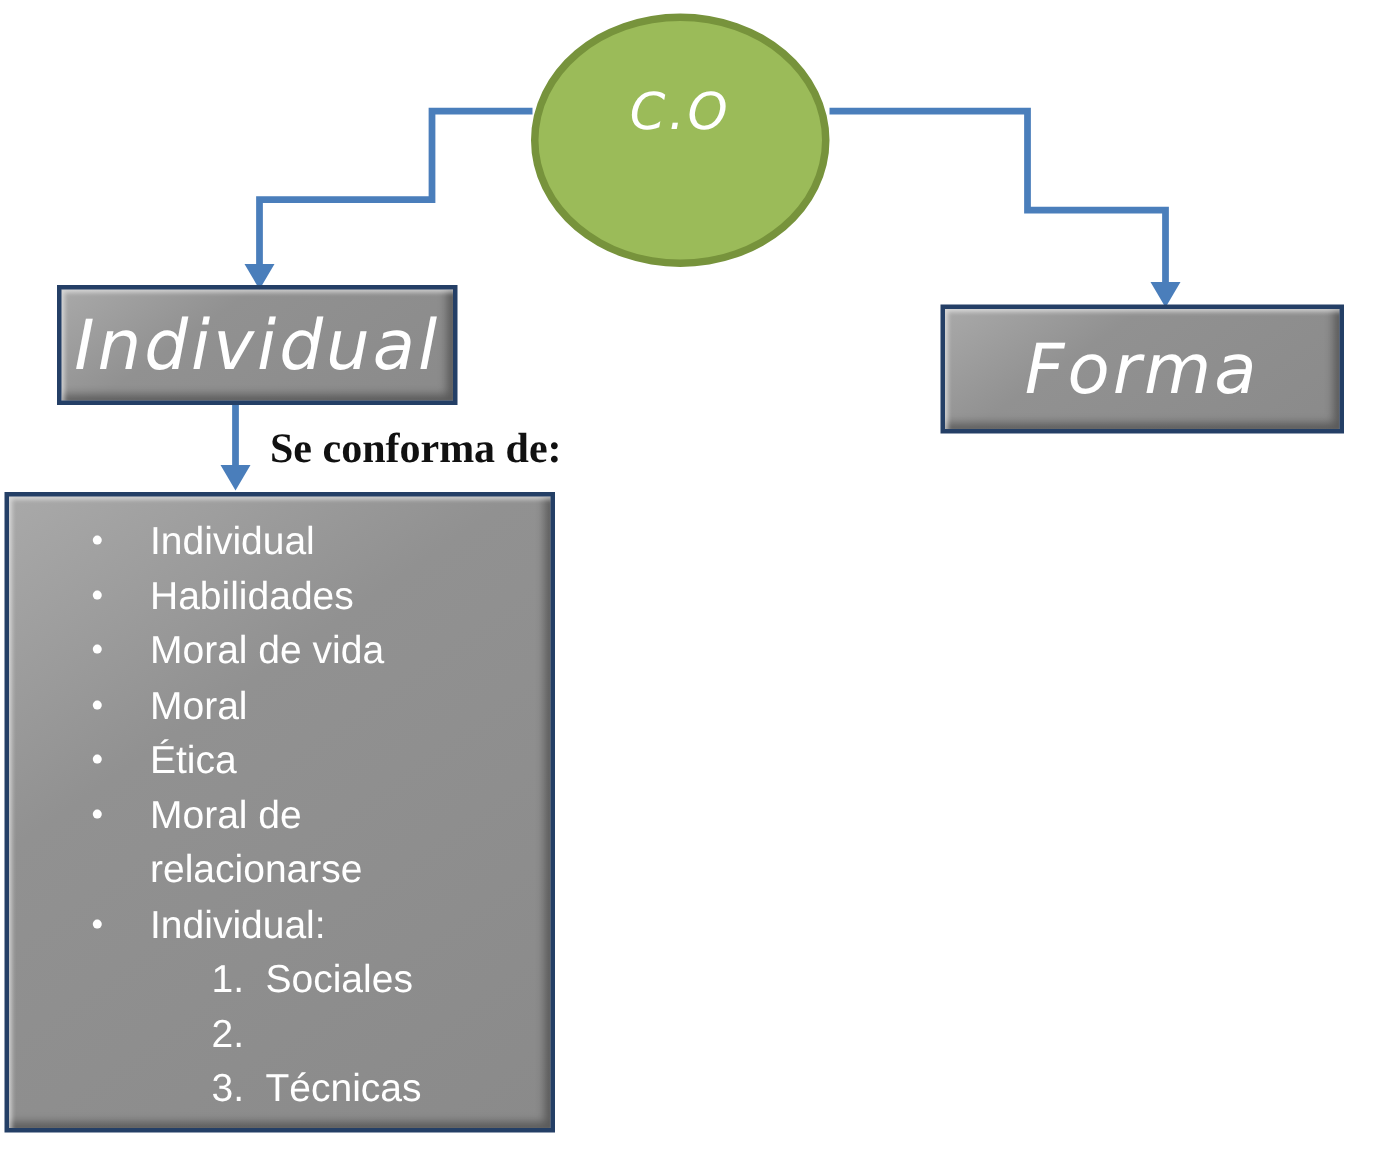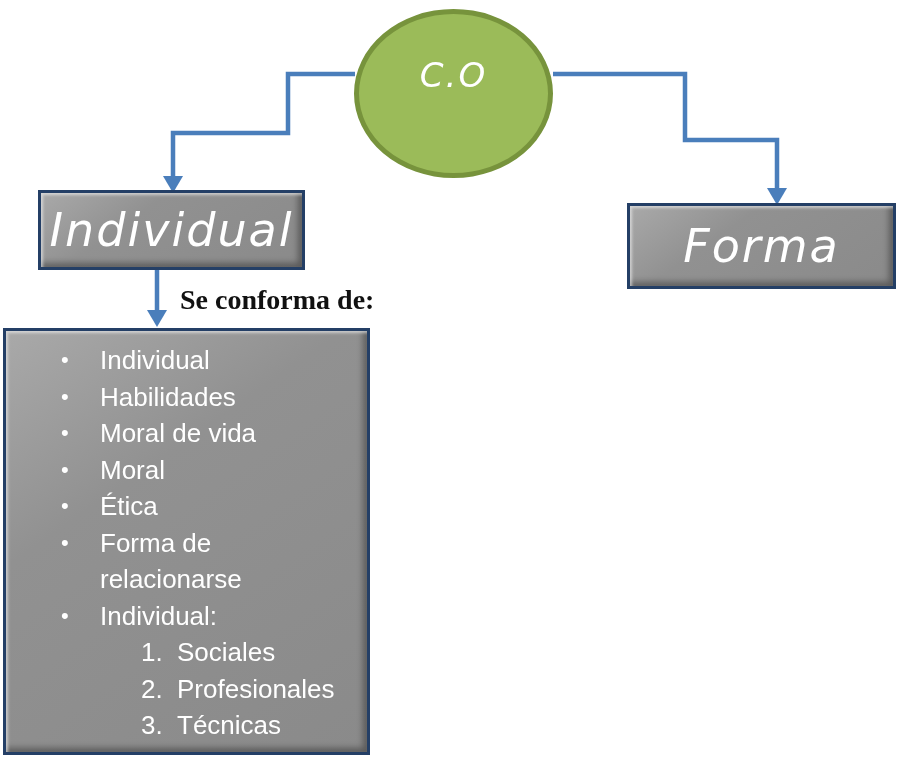--- a/index.html
+++ b/index.html
@@ -159,35 +159,34 @@
       <li class="bullet-row">
         <span class="bullet-marker">•</span>
         <span class="bullet-text">Moral</span>
       </li>
       <li class="bullet-row">
         <span class="bullet-marker">•</span>
         <span class="bullet-text">Ética</span>
       </li>
       <li class="bullet-row">
         <span class="bullet-marker">•</span>
-        <span class="bullet-text wrap-narrow">Forma de relacionarse</span>
+        <span class="bullet-text wrap-narrow">Moral de relacionarse</span>
       </li>
       <li class="bullet-row">
         <span class="bullet-marker">•</span>
         <span class="bullet-text">Individual:</span>
       </li>
     </ul>
     <ul class="sub-list">
       <li class="sub-row">
         <span class="sub-num">1.</span>
         <span>Sociales</span>
       </li>
       <li class="sub-row">
         <span class="sub-num">2.</span>
-        <span>Profesionales</span>
       </li>
       <li class="sub-row">
         <span class="sub-num">3.</span>
         <span>Técnicas</span>
       </li>
     </ul>
   </div>
 
 </div>
 

